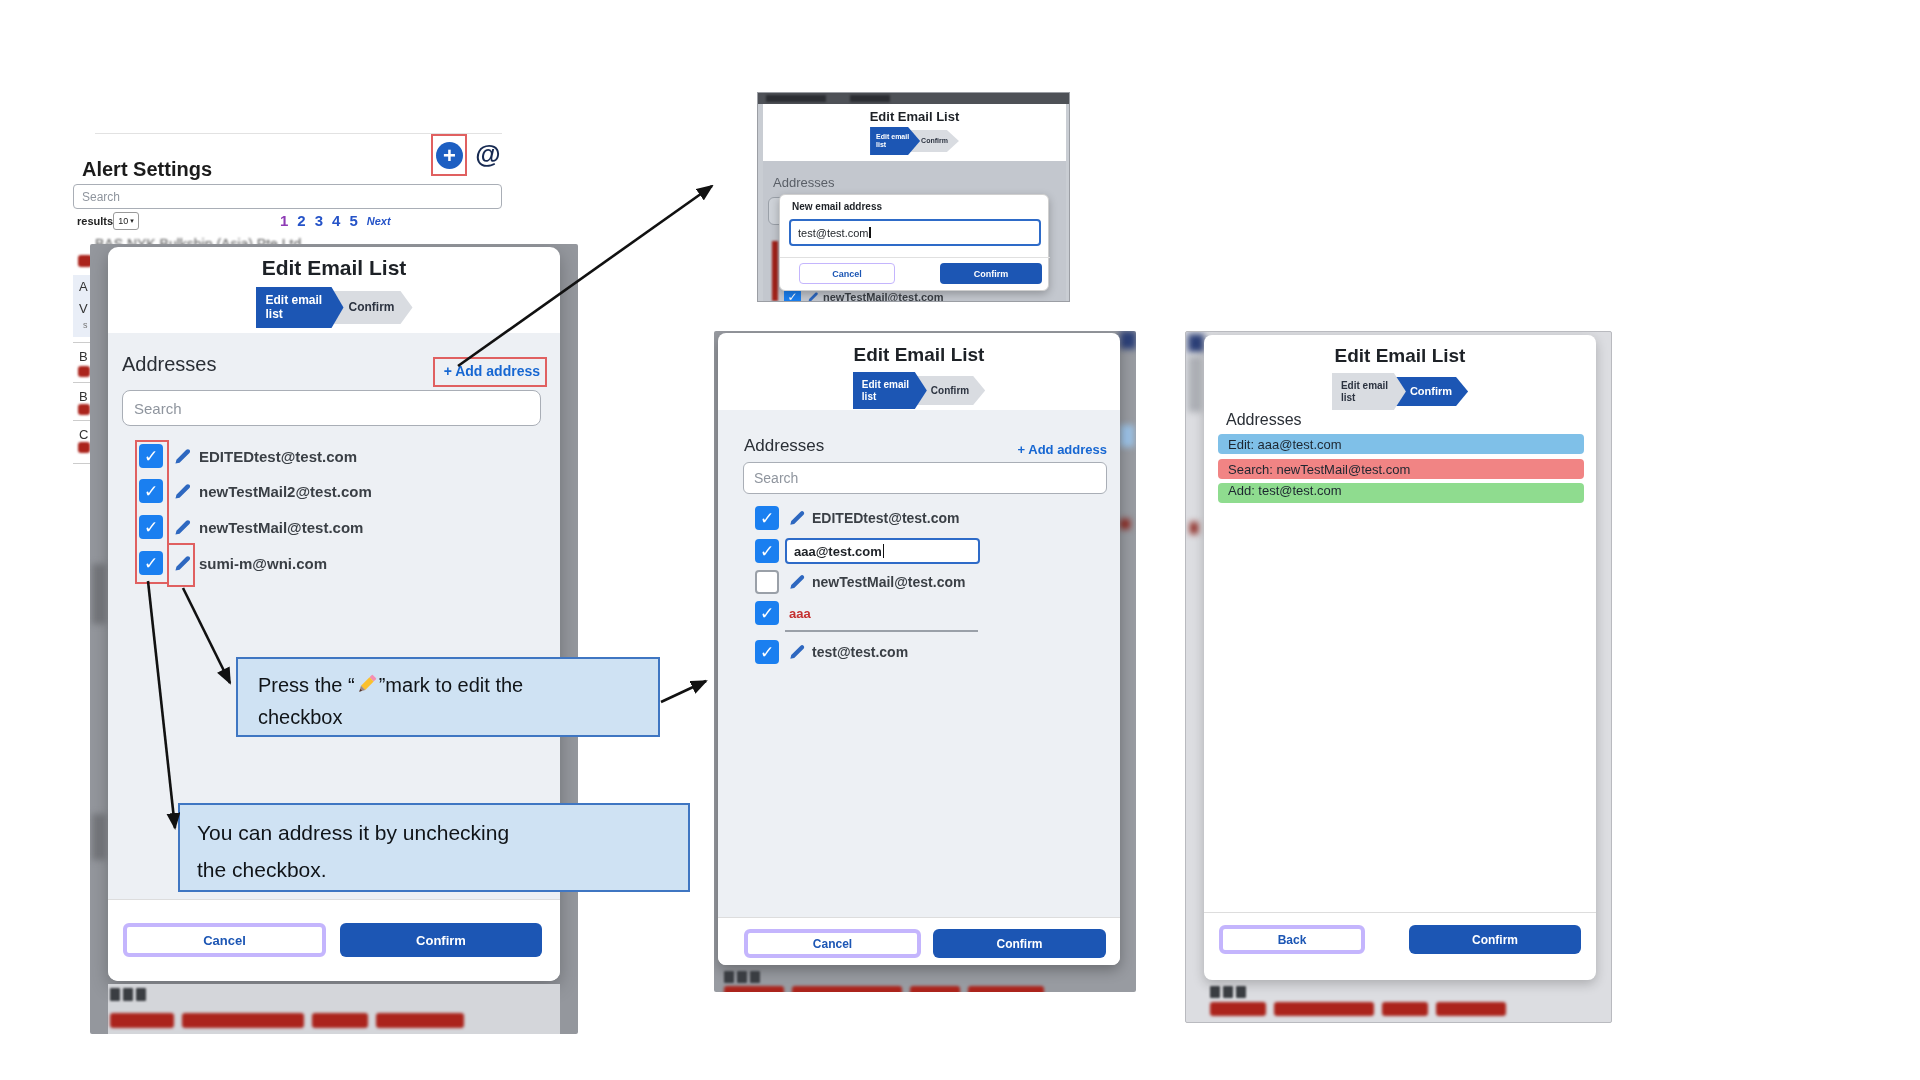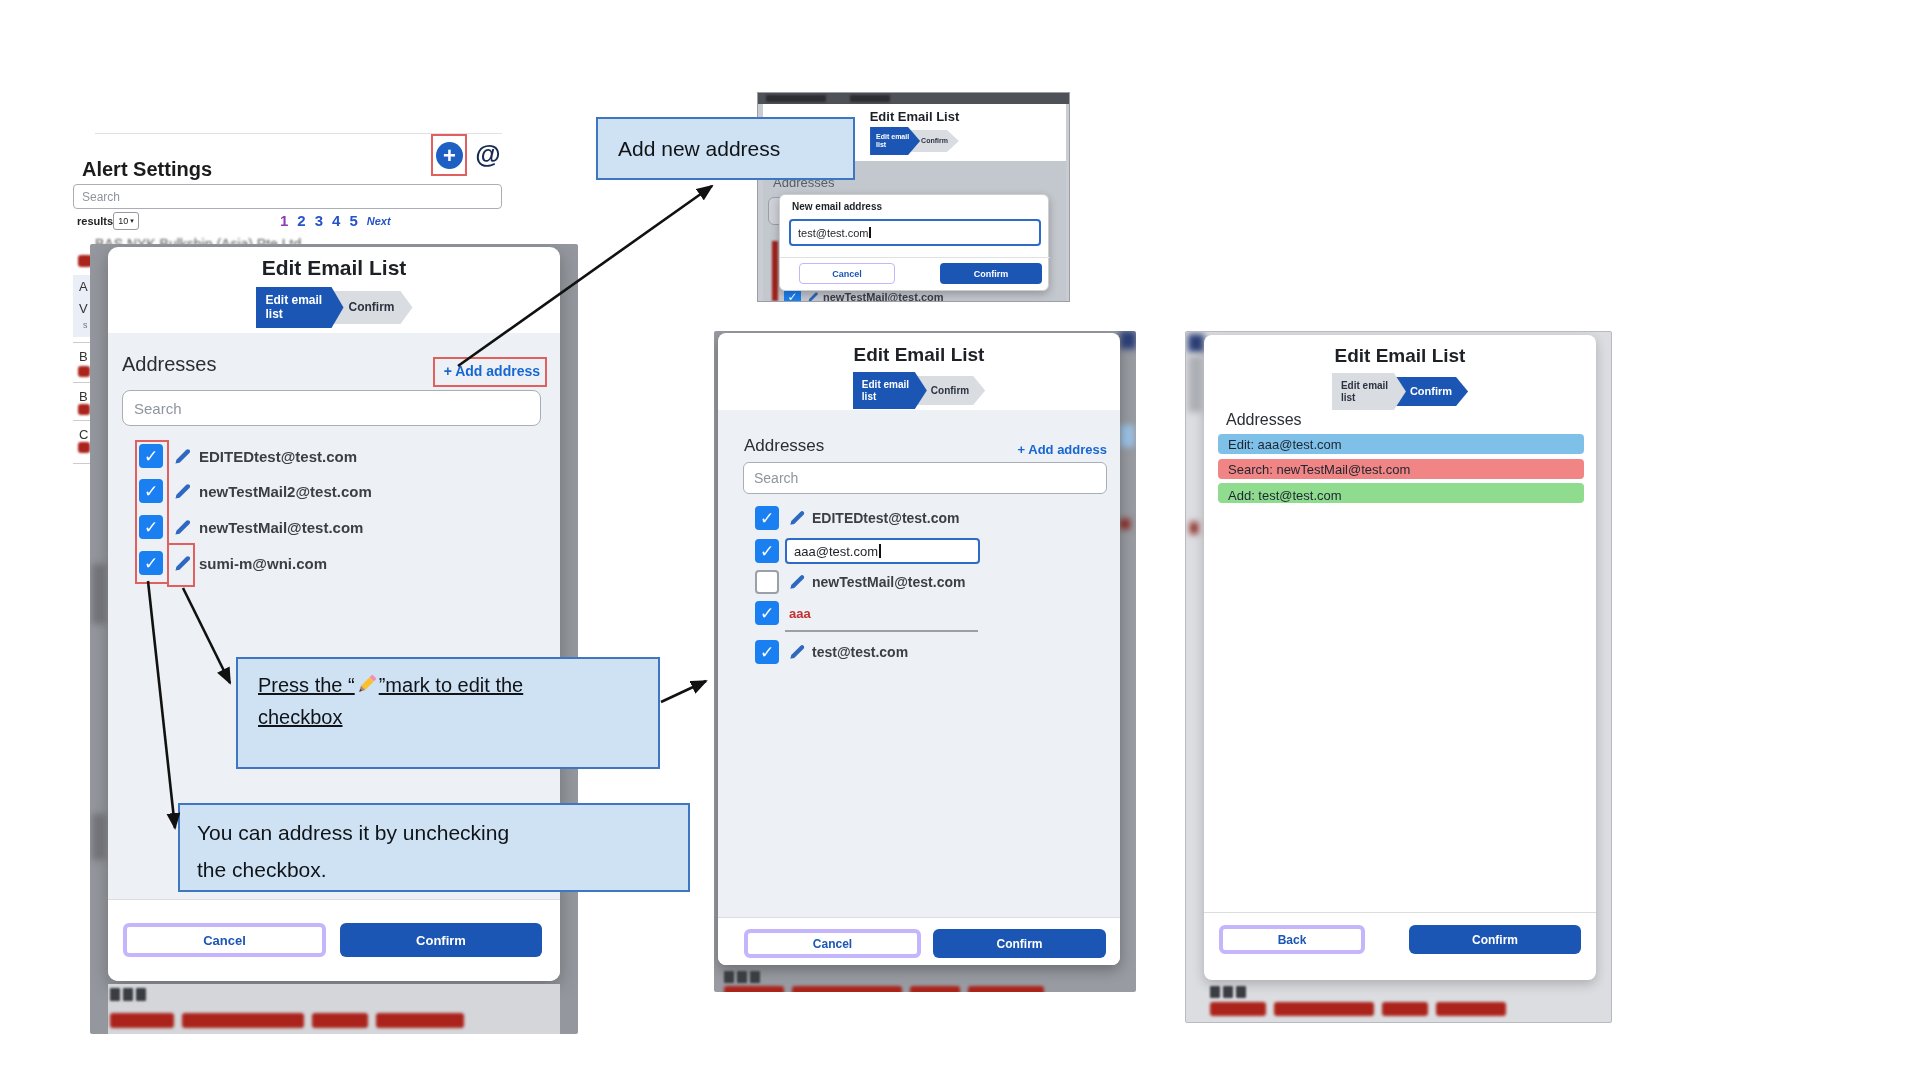--- a/index.html
+++ b/index.html
@@ -4,21 +4,21 @@
 <style>
   * { margin:0; padding:0; box-sizing:border-box; }
   html,body { background:#fff; }
   body { font-family:"Liberation Sans","DejaVu Sans",sans-serif; }
   .stage { position:relative; width:1920px; height:1080px; background:#fff; overflow:hidden; }
 
   
   .abs { position:absolute; }
   .blur1 { filter:blur(1px); } .blur15 { filter:blur(1.5px); } .blur3 { filter:blur(3px); }
   .finput { background:#fff; border:1.5px solid #a9aeb6; display:flex; align-items:center; color:#8f959e; }
-  .einput { background:#fff; border:2px solid #2e6bc8; border-radius:4px; display:flex; align-items:center; color:#1d2126; font-weight:normal; }
+  .einput { background:#fff; border:2px solid #2e6bc8; border-radius:4px; display:flex; align-items:center; color:#1d2126; font-weight:bold; }
   .cursor { display:inline-block; width:1.5px; height:1.05em; background:#111; margin-left:1px; }
   .btn { display:flex; align-items:center; justify-content:center; font-weight:bold; border-radius:6px; cursor:pointer; }
   .btn.outline { background:#fff; border:4px solid #c4b5fd; color:#1c56b4; }
   .btn.solid { background:#1c56b4; color:#fff; }
   .cb { border-radius:4px; display:flex; align-items:center; justify-content:center; }
   .cb.on { background:#1a7ff0; color:#fff; font-weight:bold; }
   .cb.off { background:#fff; border:2px solid #9aa0a8; }
   .pencil { display:inline-block; line-height:0; }
   .redbox { position:absolute; border:2px solid #e06060; background:transparent; z-index:5; }
   .chips { display:flex; align-items:center; justify-content:center; }
@@ -317,43 +317,40 @@
           </div>
       </div>
       <div class="abs addr-lbl" style="left:22px;top:76px;font-size:16px;">Addresses</div>
 
       <div class="abs" style="left:14px;top:99px;width:366px;height:20px;background:#7fc0e8;border-radius:4px;display:flex;align-items:center;padding-left:10px;font-size:13px;color:#1d2630;">
           <span>Edit: aaa@test.com</span>
         </div>
       <div class="abs" style="left:14px;top:124px;width:366px;height:20px;background:#f18484;border-radius:4px;display:flex;align-items:center;padding-left:10px;font-size:13px;color:#1d2630;">
           <span>Search: newTestMail@test.com</span>
         </div>
-      <div class="abs" style="left:14px;top:148px;width:366px;height:20px;background:#8fdc8f;border-radius:4px;display:flex;align-items:flex-end;padding-left:10px;font-size:13px;color:#1d2630;">
+      <div class="abs" style="left:14px;top:148px;width:366px;height:20px;background:#8fdc8f;border-radius:4px;display:flex;align-items:flex-start;padding-left:10px;font-size:13px;color:#1d2630;">
           <span>Add: test@test.com</span>
         </div>
 
       <div class="abs" style="left:0;top:577px;width:392px;height:1px;background:#ddd;"></div>
       <div class="btn outline abs" style="left:15px;top:590px;width:146px;height:29px;font-size:12px;">Back</div>
       <div class="btn solid abs" style="left:205px;top:590px;width:172px;height:29px;font-size:12px;">Confirm</div>
     </div>
 
     <div class="abs kkk blur1" style="left:24px;top:654px;width:10px;height:12px;"></div>
     <div class="abs kkk blur1" style="left:37px;top:654px;width:10px;height:12px;"></div>
     <div class="abs kkk blur1" style="left:50px;top:654px;width:10px;height:12px;"></div>
     <div class="abs badge blur15" style="left:24px;top:670px;width:56px;height:14px;"></div>
     <div class="abs badge blur15" style="left:88px;top:670px;width:100px;height:14px;"></div>
     <div class="abs badge blur15" style="left:196px;top:670px;width:46px;height:14px;"></div>
     <div class="abs badge blur15" style="left:250px;top:670px;width:70px;height:14px;"></div>
   </div>
 
-  <div class="callout" style="left:596px;top:117px;width:259px;height:63px;display:flex;align-items:center;padding-left:20px;font-size:21px;">
-      <span>Add new address</span>
-    </div>
-
-  <div class="callout" style="left:236px;top:657px;width:424px;height:112px;padding:10px 0 0 20px;font-size:20px;line-height:32px;text-decoration:underline;">
+
+  <div class="callout" style="left:236px;top:657px;width:424px;height:80px;padding:10px 0 0 20px;font-size:20px;line-height:32px;">
     <span>Press the “</span><span class="pencil" style="vertical-align:-4px;"><svg width="24" height="24" viewBox="0 0 24 24">
           <g transform="rotate(45 12 12)">
             <rect x="9" y="1.5" width="6" height="4" rx="1" fill="#f48fb1"></rect>
             <rect x="9" y="5.5" width="6" height="12" fill="#fbc02d"></rect>
             <polygon points="9,17.5 15,17.5 12,23" fill="#a1887f"></polygon>
             <polygon points="10.8,20.2 13.2,20.2 12,23" fill="#4e342e"></polygon>
           </g>
         </svg></span><span>”mark to edit the</span><br>
     <span>checkbox</span>
   </div>

